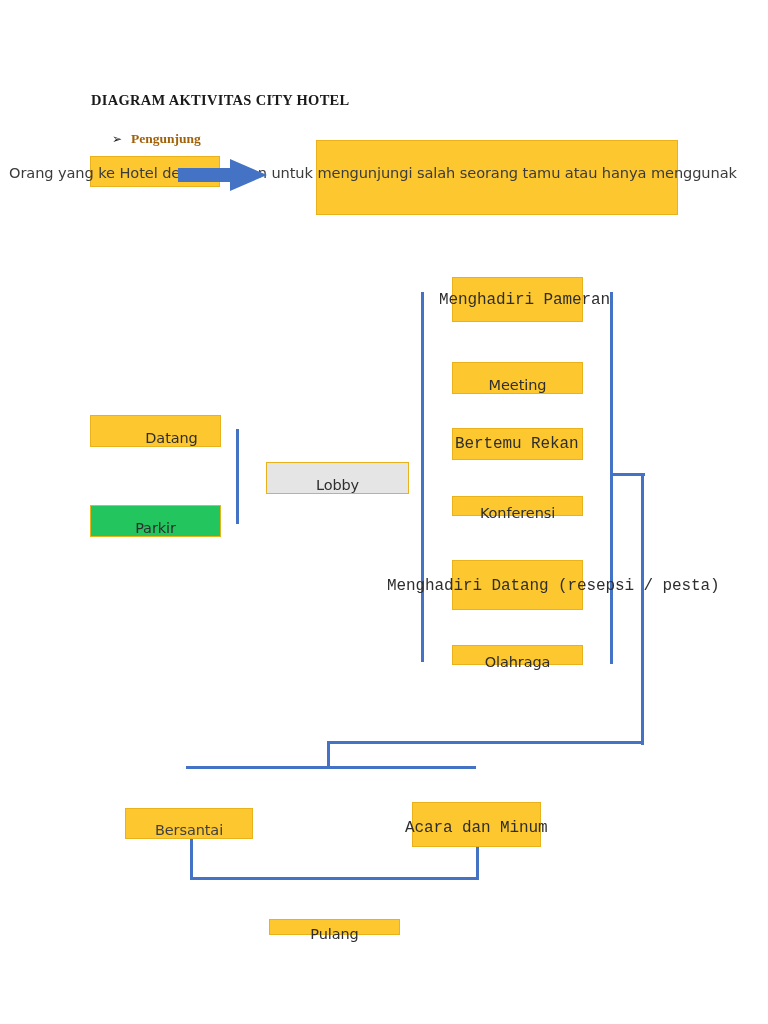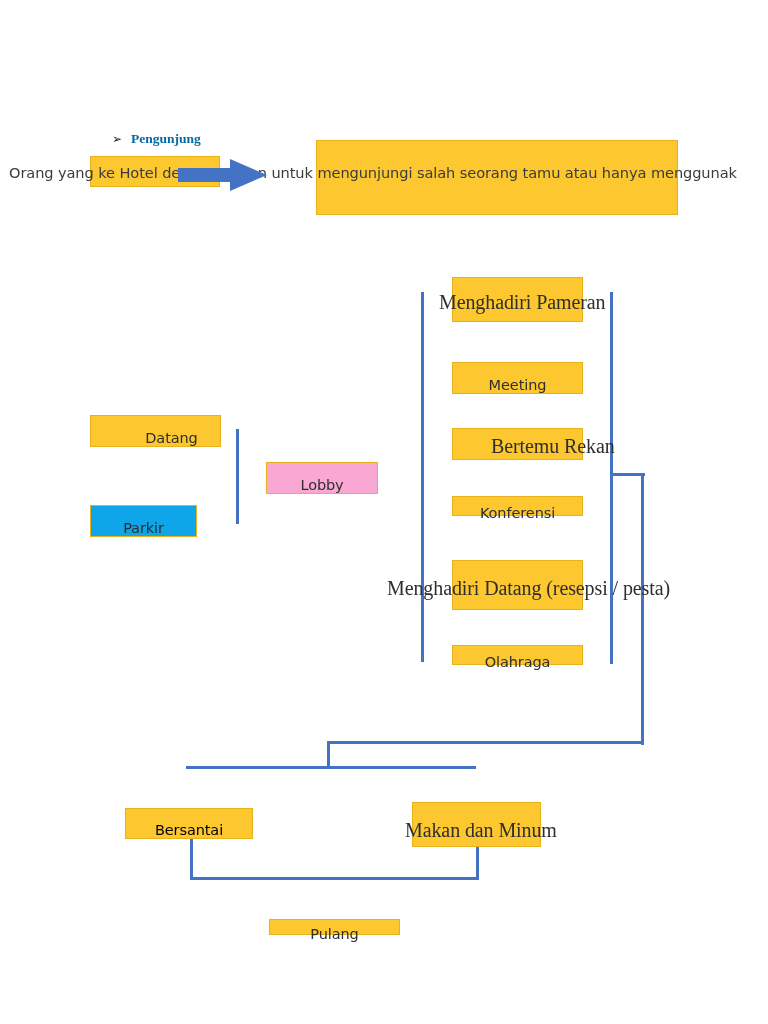--- a/index.html
+++ b/index.html
@@ -46,21 +46,21 @@
   .bullet-glyph {
     font-family: "DejaVu Sans", sans-serif;
     font-size: 12px;
     color: #1a1a1a;
     line-height: 1;
   }
   .bullet-label {
     font-family: "Liberation Serif", "DejaVu Serif", serif;
     font-weight: bold;
     font-size: 13.5px;
-    color: #0369a1;
+    color: #a16207;
   }
   .para {
     position: absolute;
     left: 9px;
     top: 164px;
     font-family: "DejaVu Sans", sans-serif;
     font-size: 14.6px;
     color: #3b3b3b;
     white-space: nowrap;
     letter-spacing: -0.1px;
@@ -80,40 +80,41 @@
     font-family: "DejaVu Sans", sans-serif;
     font-size: 14.5px;
     color: #2e2e2e;
     white-space: nowrap;
     letter-spacing: -0.1px;
     margin-top: 13px;
   }
   
   .float-label {
     position: absolute;
-    font-family: Liberation Serif, serif;
-    font-size: 20px;
+    font-family: Liberation Mono, monospace;
+    font-size: 16px;
     color: #2e2e2e;
     white-space: nowrap;
     letter-spacing: -0.1px;
     z-index: 6;
   }
 
   .line {
     position: absolute;
     background: #4472C4;
   }
 
   svg.arrow-svg { position: absolute; overflow: visible; }
 </style>
 </head>
 <body>
 
 <div id="canvas">
 
+  <div class="doc-title">DIAGRAM AKTIVITAS CITY HOTEL</div>
 
   <div class="bullet-row">
     <span class="bullet-glyph">➢</span>
     <span class="bullet-label">Pengunjung</span>
   </div>
 
   <div id="shape-layer">
       <div class="line" style="background: rgb(68, 114, 196); left: 236px; top: 429px; width: 3px; height: 95px;"></div>
       <div class="line" style="background: rgb(68, 114, 196); left: 421px; top: 292px; width: 3px; height: 370px;"></div>
       <div class="line" style="background: rgb(68, 114, 196); left: 610px; top: 292px; width: 3px; height: 372px;"></div>
@@ -123,46 +124,46 @@
       <div class="line" style="background: rgb(68, 114, 196); left: 327px; top: 741px; width: 3px; height: 27px;"></div>
       <div class="line" style="background: rgb(68, 114, 196); left: 186px; top: 766px; width: 290px; height: 3px;"></div>
       <div class="line" style="background: rgb(68, 114, 196); left: 190px; top: 839px; width: 3px; height: 39px;"></div>
       <div class="line" style="background: rgb(68, 114, 196); left: 190px; top: 877px; width: 289px; height: 3px;"></div>
       <div class="line" style="background: rgb(68, 114, 196); left: 476px; top: 847px; width: 3px; height: 31px;"></div>
       <div class="box" style="left: 90px; top: 156px; width: 130px; height: 31px; background: rgb(253, 200, 47); border-color: rgb(233, 178, 28);"></div>
       <div class="box" style="left: 316px; top: 140px; width: 362px; height: 75px; background: rgb(253, 200, 47); border-color: rgb(233, 178, 28);"></div>
       <div class="box" style="left: 90px; top: 415px; width: 131px; height: 32px; background: rgb(253, 200, 47); border-color: rgb(233, 178, 28); padding-left: 32px;">
         <span class="box-label" style="color: rgb(46, 46, 46);">Datang</span>
       </div>
-      <div class="box" style="left: 90px; top: 505px; width: 107px; height: 32px; background: #0ea5e9; border-color: rgb(233, 178, 28);">
+      <div class="box" style="left: 90px; top: 505px; width: 131px; height: 32px; background: #22c55e; border-color: rgb(233, 178, 28);">
         <span class="box-label" style="color: rgb(46, 46, 46);">Parkir</span>
       </div>
-      <div class="box" style="left: 266px; top: 462px; width: 112px; height: 32px; background: #f9a8d4; border-color: rgb(233, 178, 28);">
+      <div class="box" style="left: 266px; top: 462px; width: 143px; height: 32px; background: #e5e5e5; border-color: rgb(233, 178, 28);">
         <span class="box-label" style="color: rgb(46, 46, 46);">Lobby</span>
       </div>
       <div class="box" style="left: 452px; top: 277px; width: 131px; height: 45px; background: rgb(253, 200, 47); border-color: rgb(233, 178, 28);"></div>
       <div class="float-label" style="left: 439px; top: 291px; color: rgb(46, 46, 46);">Menghadiri Pameran</div>
       <div class="box" style="left: 452px; top: 362px; width: 131px; height: 32px; background: rgb(253, 200, 47); border-color: rgb(233, 178, 28);">
         <span class="box-label" style="color: rgb(46, 46, 46);">Meeting</span>
       </div>
       <div class="box" style="left: 452px; top: 428px; width: 131px; height: 32px; background: rgb(253, 200, 47); border-color: rgb(233, 178, 28);"></div>
-      <div class="float-label" style="left: 455px; top: 435px; color: rgb(46, 46, 46); margin-left: 36px;">Bertemu Rekan</div>
+      <div class="float-label" style="left: 455px; top: 435px; color: rgb(46, 46, 46);">Bertemu Rekan</div>
       <div class="box" style="left: 452px; top: 496px; width: 131px; height: 20px; background: rgb(253, 200, 47); border-color: rgb(233, 178, 28);">
         <span class="box-label" style="color: rgb(46, 46, 46);">Konferensi</span>
       </div>
       <div class="box" style="left: 452px; top: 560px; width: 131px; height: 50px; background: rgb(253, 200, 47); border-color: rgb(233, 178, 28);"></div>
       <div class="float-label" style="left: 387px; top: 577px; color: rgb(46, 46, 46);">Menghadiri Datang (resepsi / pesta)</div>
       <div class="box" style="left: 452px; top: 645px; width: 131px; height: 20px; background: rgb(253, 200, 47); border-color: rgb(233, 178, 28);">
         <span class="box-label" style="color: rgb(46, 46, 46);">Olahraga</span>
       </div>
       <div class="box" style="left: 125px; top: 808px; width: 128px; height: 31px; background: rgb(253, 200, 47); border-color: rgb(233, 178, 28);">
-        <span class="box-label" style="color: #000000;">Bersantai</span>
+        <span class="box-label" style="color: #404040;">Bersantai</span>
       </div>
       <div class="box" style="left: 412px; top: 802px; width: 129px; height: 45px; background: rgb(253, 200, 47); border-color: rgb(233, 178, 28);"></div>
-      <div class="float-label" style="left: 405px; top: 819px; color: rgb(46, 46, 46);">Makan dan Minum</div>
+      <div class="float-label" style="left: 405px; top: 819px; color: rgb(46, 46, 46);">Acara dan Minum</div>
       <div class="box" style="left: 269px; top: 919px; width: 131px; height: 16px; background: rgb(253, 200, 47); border-color: rgb(233, 178, 28);">
         <span class="box-label" style="color: rgb(46, 46, 46);">Pulang</span>
       </div>
     </div>
 
   <div class="para">Orang yang ke Hotel dengan tujuan untuk mengunjungi salah seorang tamu atau hanya menggunak</div>
 
   <svg class="arrow-svg" id="arrow-shape" width="90" height="34" viewBox="0 0 90 34" style="left: 178px; top: 158px;">
     <polygon points="0,10 52,10 52,1 89,17 52,33 52,24 0,24" fill="#4472C4"></polygon>
   </svg>

